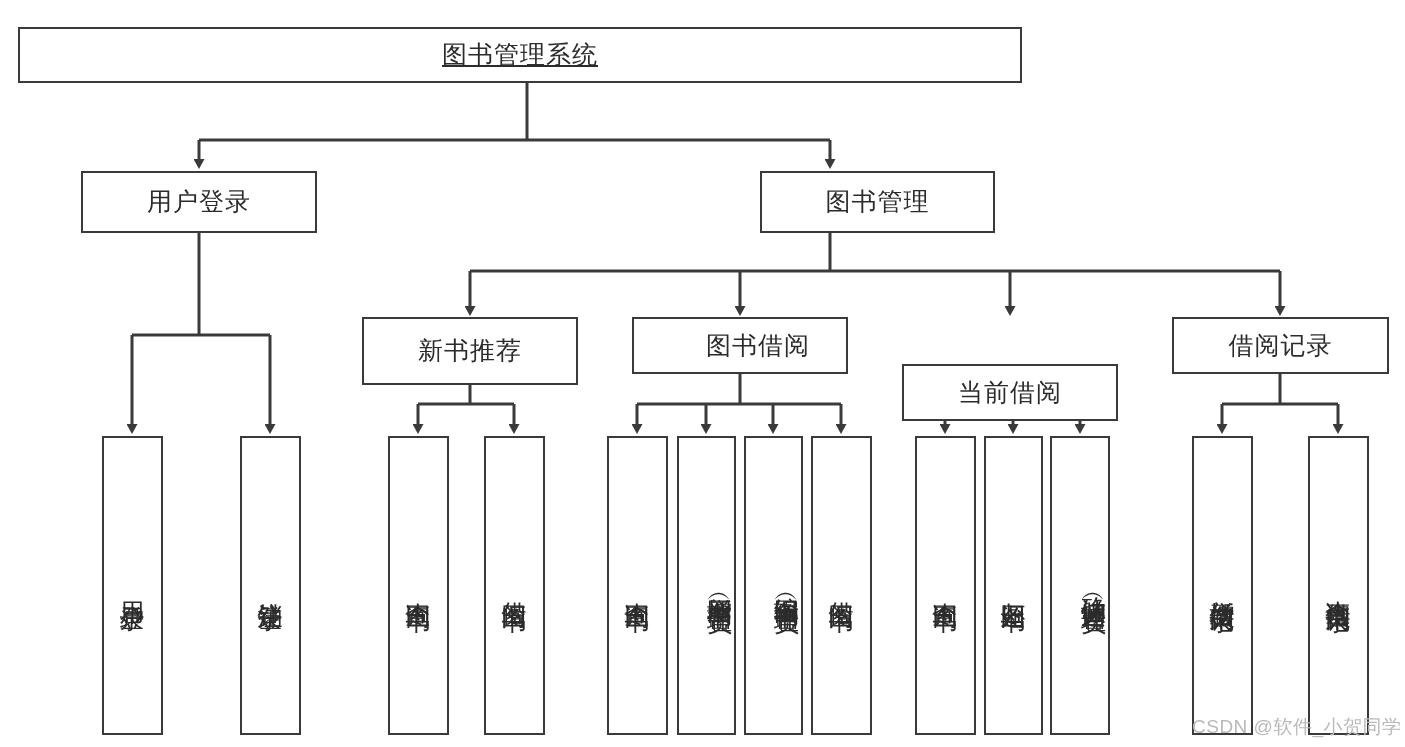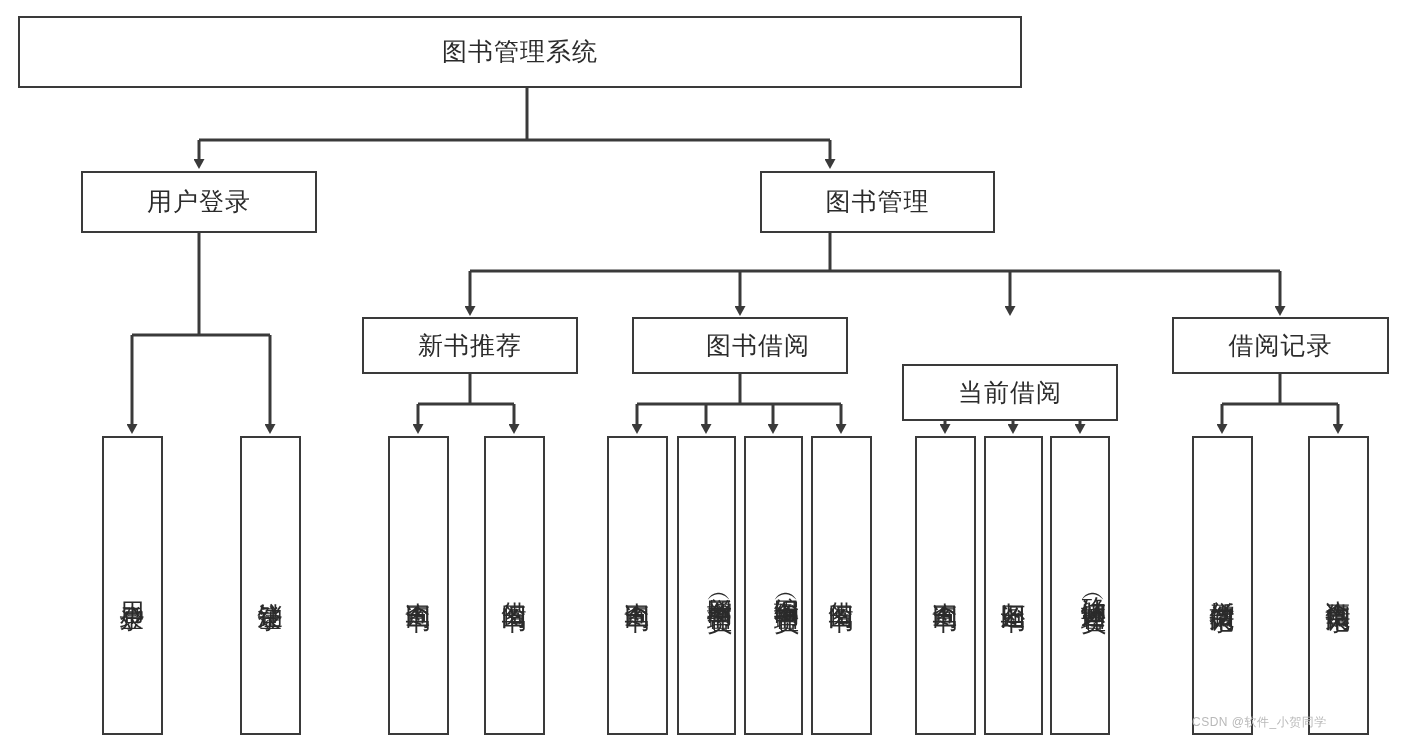--- a/index.html
+++ b/index.html
@@ -54,21 +54,21 @@
   .node.vertical.tall-text {
     align-items: flex-start;
     padding-top: 1px;
   }
   .node.vertical.mid-text {
     align-items: center;
     padding-top: 0;
   }
   .watermark {
     position: absolute;
-    font-size: 12px;
+    font-size: 19px;
     color: #b9b9b9;
     white-space: nowrap;
     letter-spacing: 0.5px;
   }
 </style>
 </head>
 <body>
 
 <div id="canvas">
 
@@ -116,30 +116,30 @@
       <path d="M1080,404 L1080,425" marker-end="url(#arrow)"></path>
 
       <path d="M1280,374 L1280,404"></path>
       <path d="M1222,404 L1338,404"></path>
       <path d="M1222,404 L1222,425" marker-end="url(#arrow)"></path>
       <path d="M1338,404 L1338,425" marker-end="url(#arrow)"></path>
     </g>
   </svg>
 
   <div id="nodes">
-      <div class="node horizontal" style="left: 18px; top: 16px; width: 1004px; height: 72px;">
+      <div class="node horizontal" style="left: 18px; top: 27px; width: 1004px; height: 56px; text-decoration: underline;">
         <span>图书管理系统</span>
       </div>
       <div class="node horizontal" style="left: 81px; top: 171px; width: 236px; height: 62px;">
         <span>用户登录</span>
       </div>
       <div class="node horizontal" style="left: 712px; top: 171px; width: 235px; height: 62px; margin-left: 48px;">
         <span>图书管理</span>
       </div>
-      <div class="node horizontal" style="left: 362px; top: 317px; width: 216px; height: 57px;">
+      <div class="node horizontal" style="left: 362px; top: 317px; width: 216px; height: 68px;">
         <span>新书推荐</span>
       </div>
       <div class="node horizontal" style="left: 632px; top: 317px; width: 216px; height: 57px; padding-left: 36px;">
         <span>图书借阅</span>
       </div>
       <div class="node horizontal" style="left: 902px; top: 317px; width: 216px; height: 57px; margin-top: 47px;">
         <span>当前借阅</span>
       </div>
       <div class="node horizontal" style="left: 1172px; top: 317px; width: 217px; height: 57px;">
         <span>借阅记录</span>

